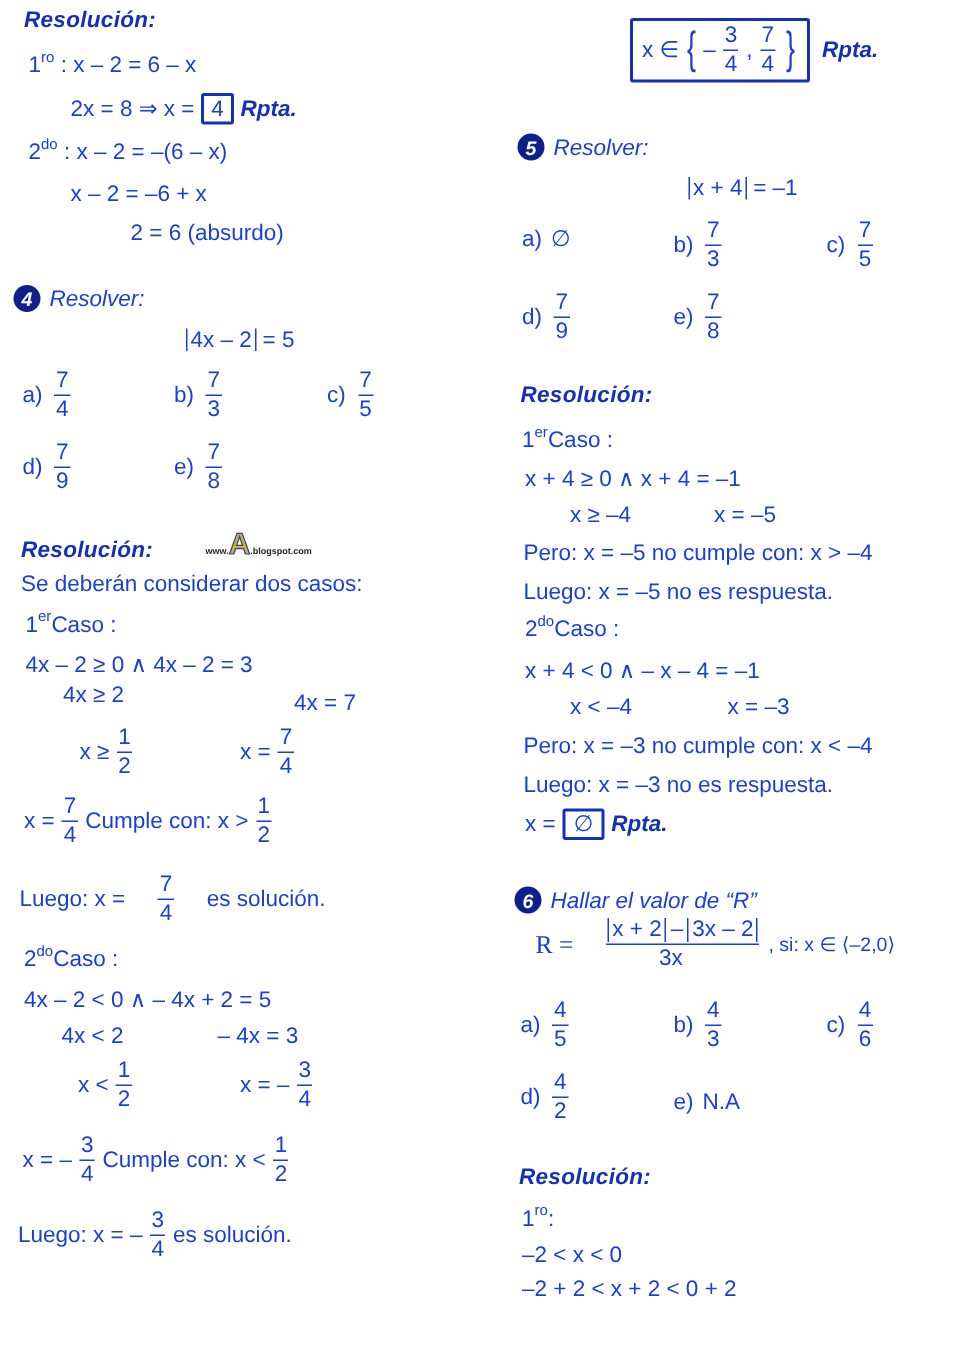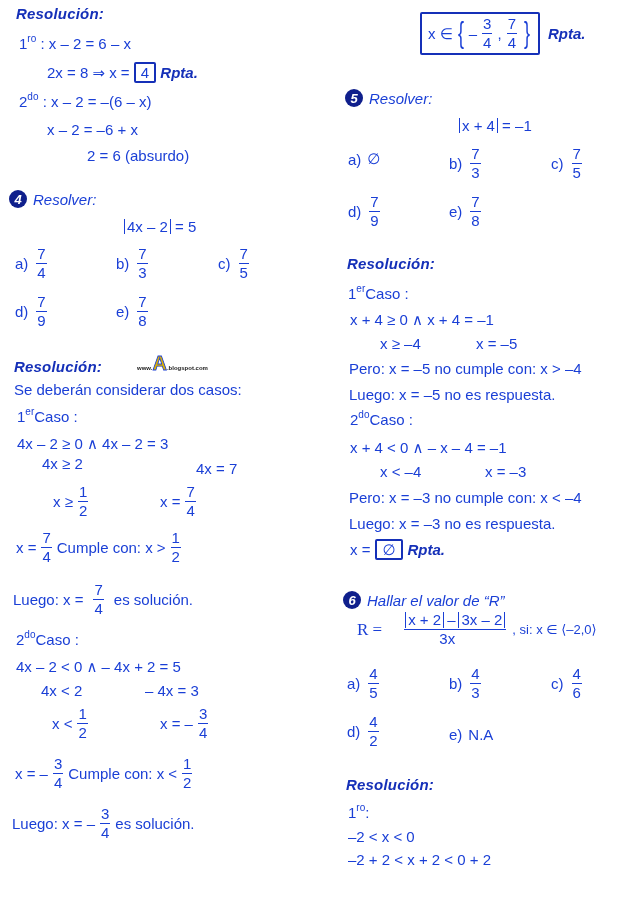--- a/index.html
+++ b/index.html
@@ -127,21 +127,21 @@
     <span class="frac">
         <span class="num">7</span>
         <span class="den">4</span>
       </span>
     <span>Cumple con:  x &gt;</span>
     <span class="frac">
         <span class="num">1</span>
         <span class="den">2</span>
       </span>
   </div>
-  <div class="abs" style="left:13px;top:582px;display:flex;align-items:center;gap:8px;">
+  <div class="abs" style="left:13px;top:582px;display:flex;align-items:center;gap:20px;">
     <span>Luego:  x =</span>
     <span class="frac">
         <span class="num">7</span>
         <span class="den">4</span>
       </span>
     <span>es solución.</span>
   </div>
 
   <div class="abs" style="left:16px;top:632px;">
     <span>2</span><span class="sup">do</span><span>Caso :</span>

